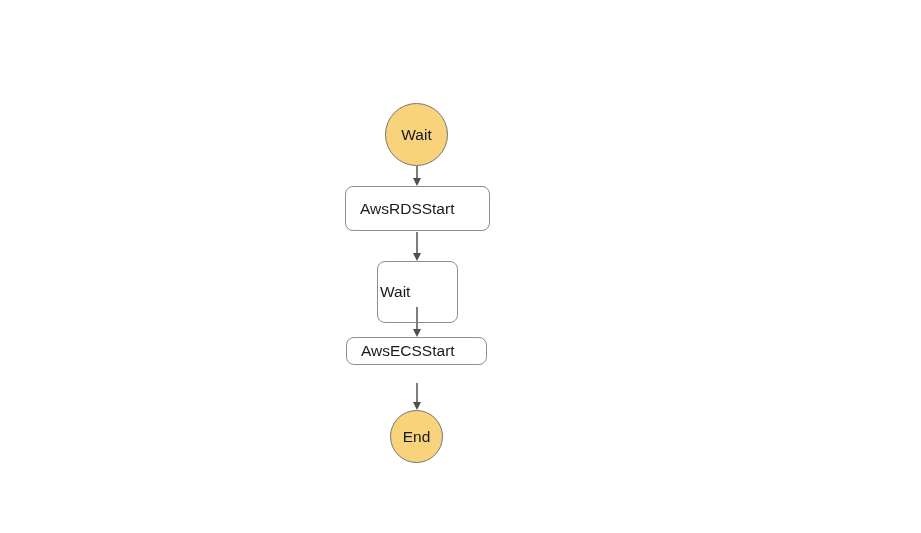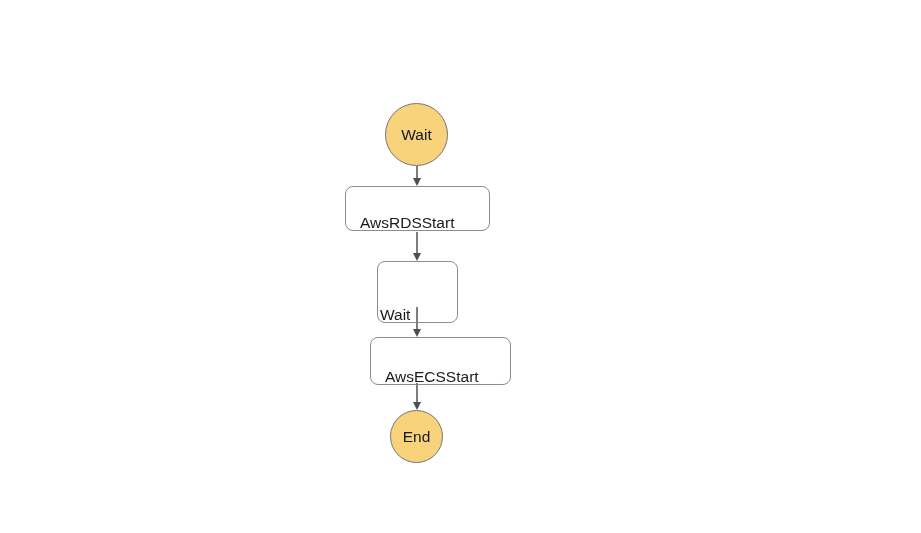--- a/index.html
+++ b/index.html
@@ -30,26 +30,25 @@
     background: #f8d37c;
     border: 1px solid #757575;
     justify-content: center;
   }
   .node--state {
     background: #ffffff;
     border: 1px solid #8d8d8d;
     border-radius: 8px;
     justify-content: flex-start;
     padding-left: 14px;
-    align-items: flex-end;
   }
   #node-start { left: 385px; top: 103px; width: 63px; height: 63px; }
   #node-rds   { left: 345px; top: 186px; width: 145px; height: 45px; }
   #node-wait  { left: 377px; top: 261px; width: 81px;  height: 62px; padding-left: 2px; }
-  #node-ecs   { left: 346px; top: 337px; width: 141px; height: 48px; margin-left: 24px; }
+  #node-ecs   { left: 346px; top: 337px; width: 141px; height: 28px; }
   #node-end   { left: 390px; top: 410px; width: 53px;  height: 53px; }
 
   .edge {
     position: absolute;
     left: 412px;
     width: 9px;
     display: flex;
     flex-direction: column;
     align-items: center;
   }

